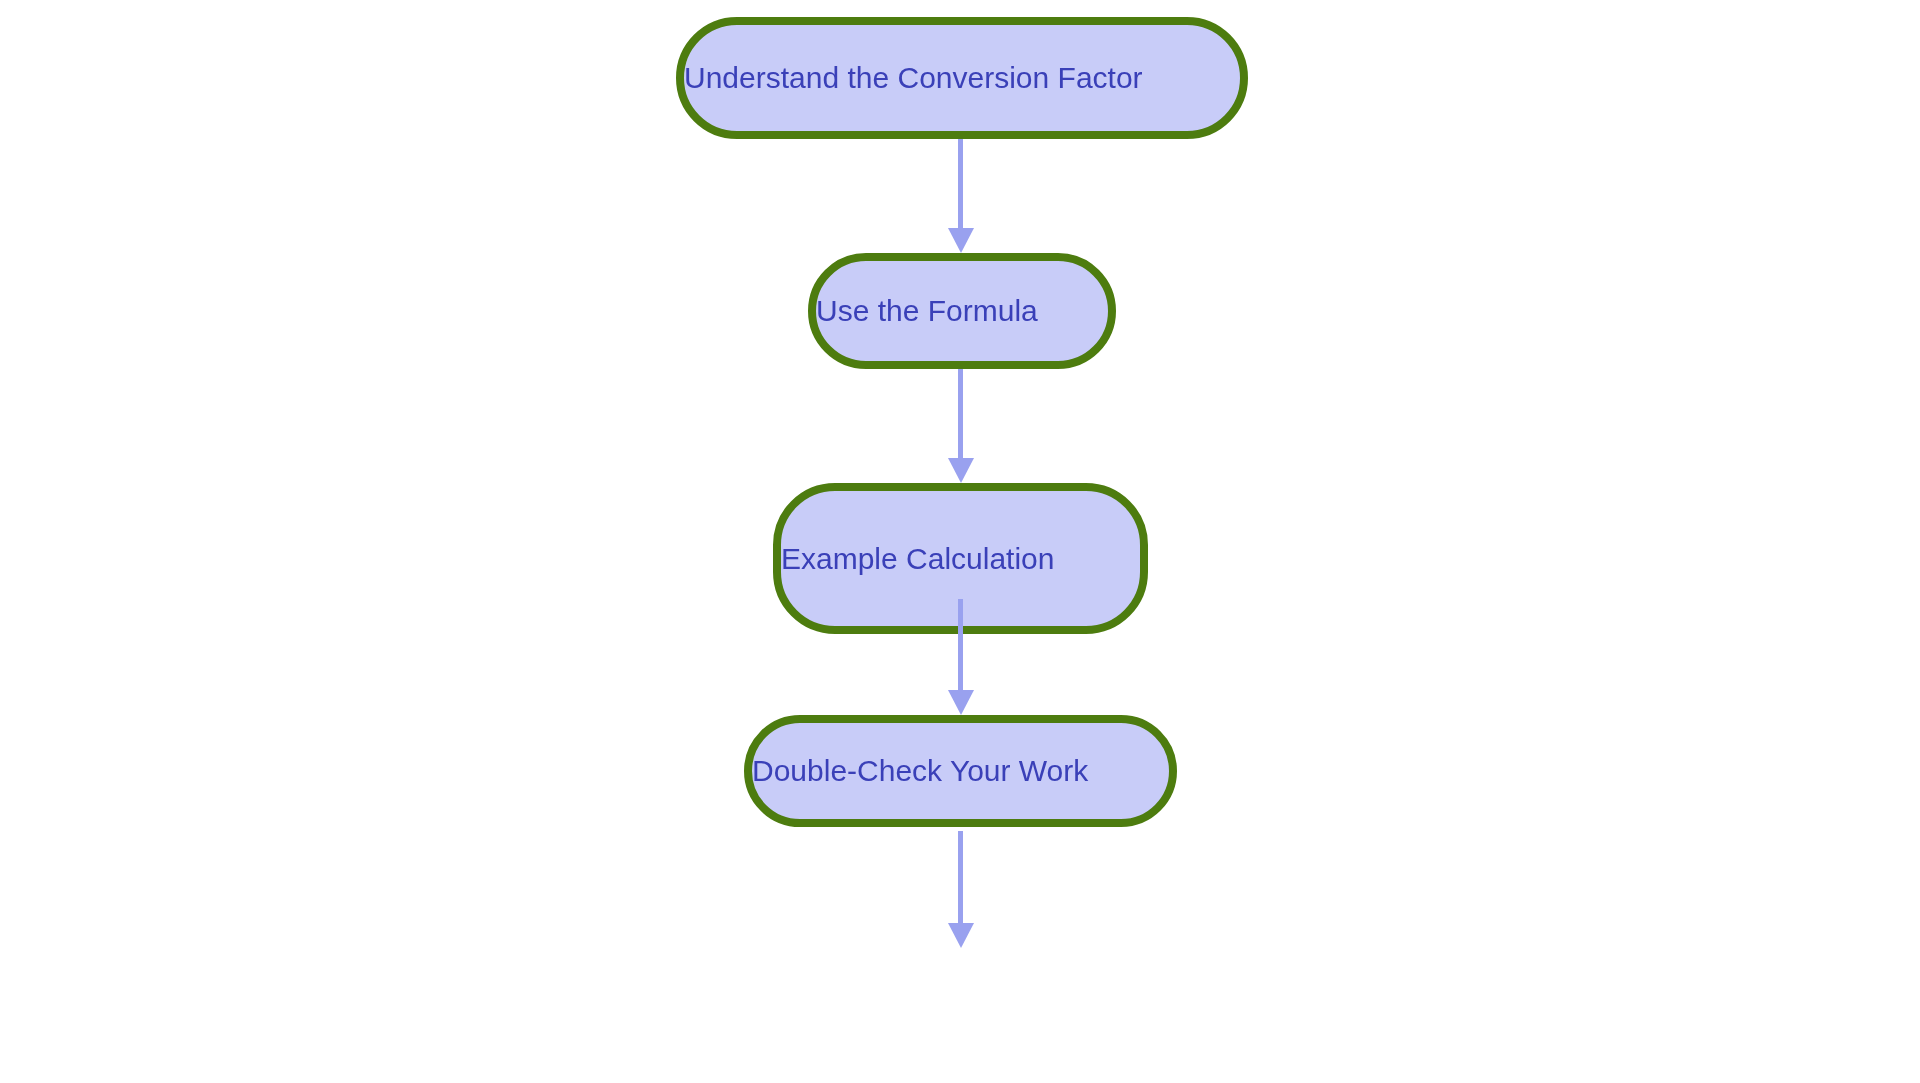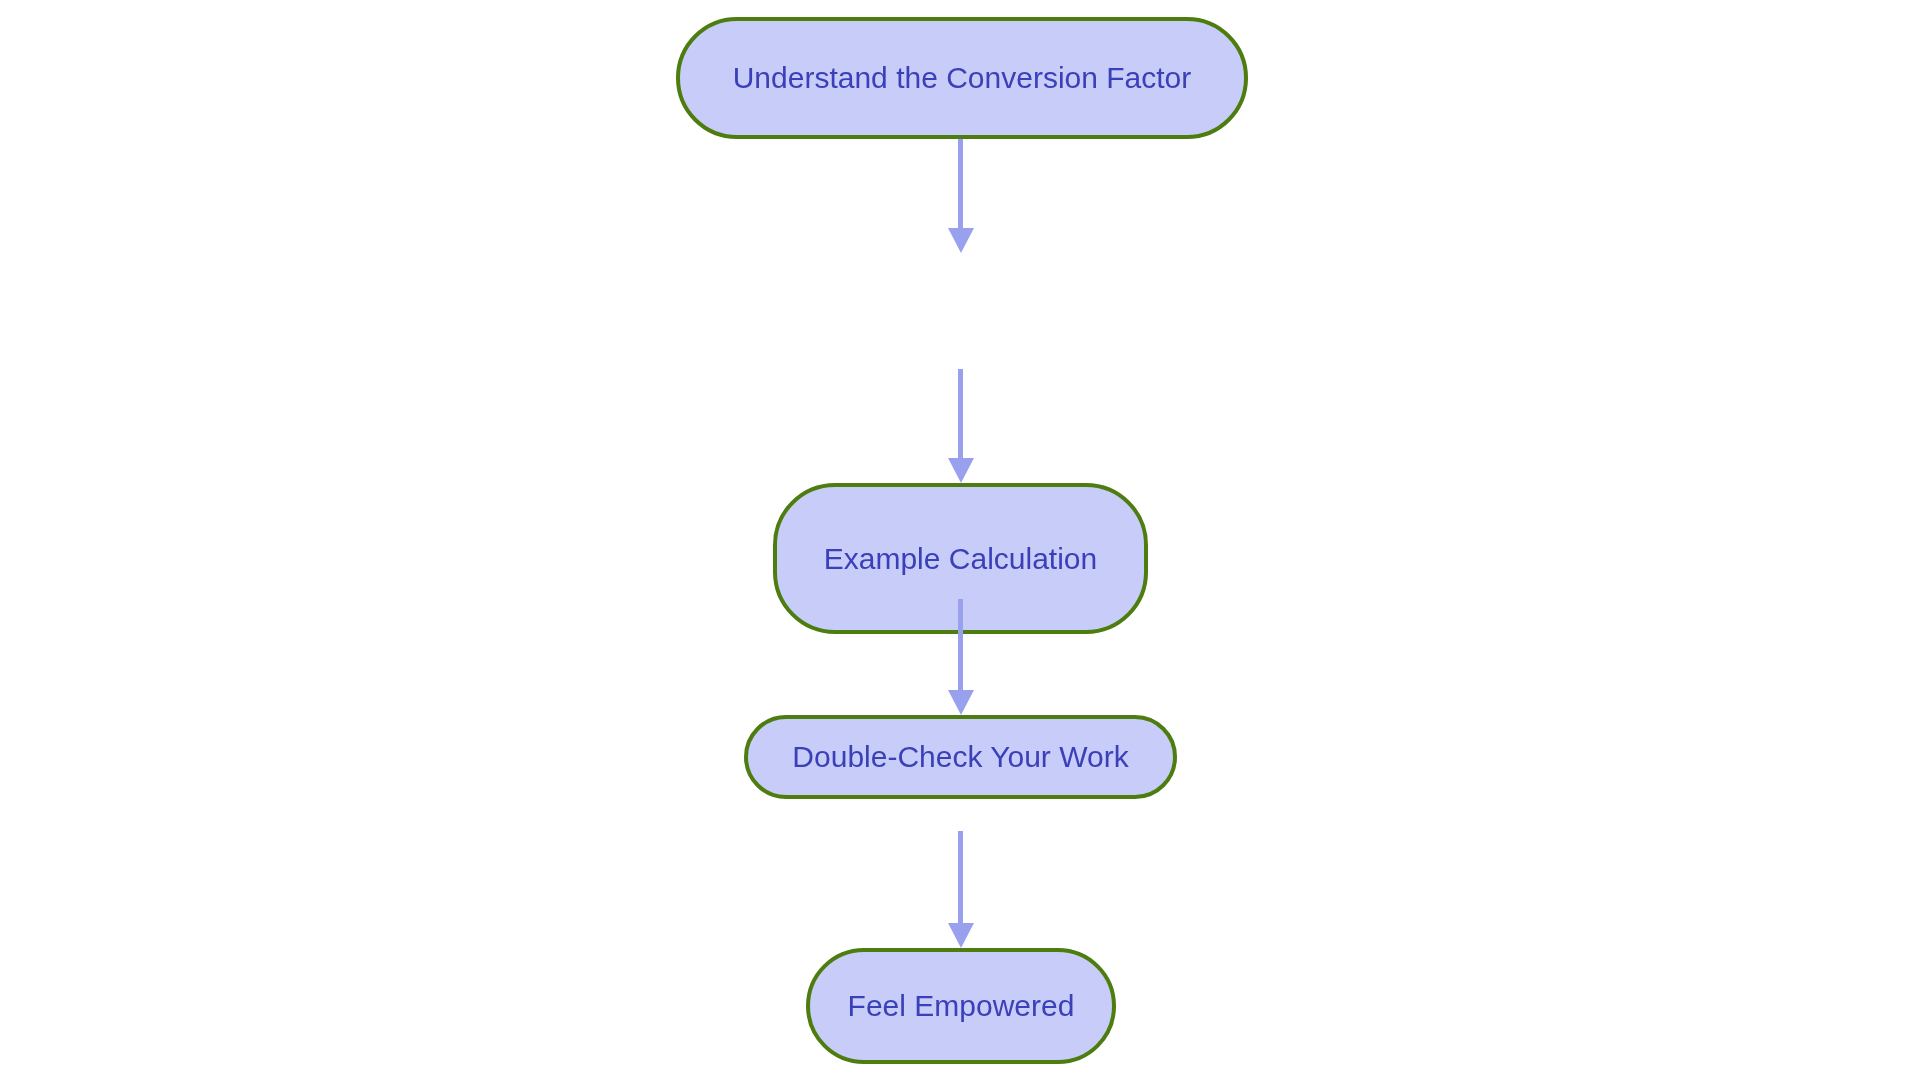--- a/index.html
+++ b/index.html
@@ -12,38 +12,38 @@
     width: 1920px;
     height: 1083px;
     background: #ffffff;
     overflow: hidden;
     font-family: "Liberation Sans", sans-serif;
   }
   .flow-node {
     position: absolute;
     box-sizing: border-box;
     background: #c8ccf8;
-    border: 4px solid #4d7c0f;
+    border: 8px solid #4d7c0f;
     border-radius: 62px; 
     display: flex;
     align-items: center;
-    justify-content: center;
+    justify-content: flex-start;
   }
   .flow-node .node-label {
     color: #3a40b8;
     font-size: 30px;
     line-height: 1;
     white-space: nowrap;
     text-align: center;
   }
   
   .n0 { left: 676px; top: 17px;  width: 572px; height: 122px; }
   .n1 { left: 808px; top: 253px; width: 308px; height: 116px; }
   .n2 { left: 773px; top: 483px; width: 375px; height: 151px; }
-  .n3 { left: 744px; top: 715px; width: 433px; height: 84px; }
+  .n3 { left: 744px; top: 715px; width: 433px; height: 112px; }
   .n4 { left: 806px; top: 948px; width: 310px; height: 116px; }
 
   .flow-arrow {
     position: absolute;
     left: 947px;      
     width: 27px;
     display: flex;
     flex-direction: column;
     align-items: center;
   }
@@ -71,20 +71,23 @@
 
   <div class="flow-node n0">
     <span class="node-label">Understand the Conversion Factor</span>
   </div>
 
   <div class="flow-arrow a0">
     <div class="stem"></div>
     <div class="head"></div>
   </div>
 
+  <div class="flow-node n1">
+    <span class="node-label">Use the Formula</span>
+  </div>
 
   <div class="flow-arrow a1">
     <div class="stem"></div>
     <div class="head"></div>
   </div>
 
   <div class="flow-node n2">
     <span class="node-label">Example Calculation</span>
   </div>
 
@@ -95,17 +98,14 @@
 
   <div class="flow-node n3">
     <span class="node-label">Double-Check Your Work</span>
   </div>
 
   <div class="flow-arrow a3">
     <div class="stem"></div>
     <div class="head"></div>
   </div>
 
-  <div class="flow-node n4">
-    <span class="node-label">Feel Empowered</span>
-  </div>
 
 </div>
 
 </body></html>

